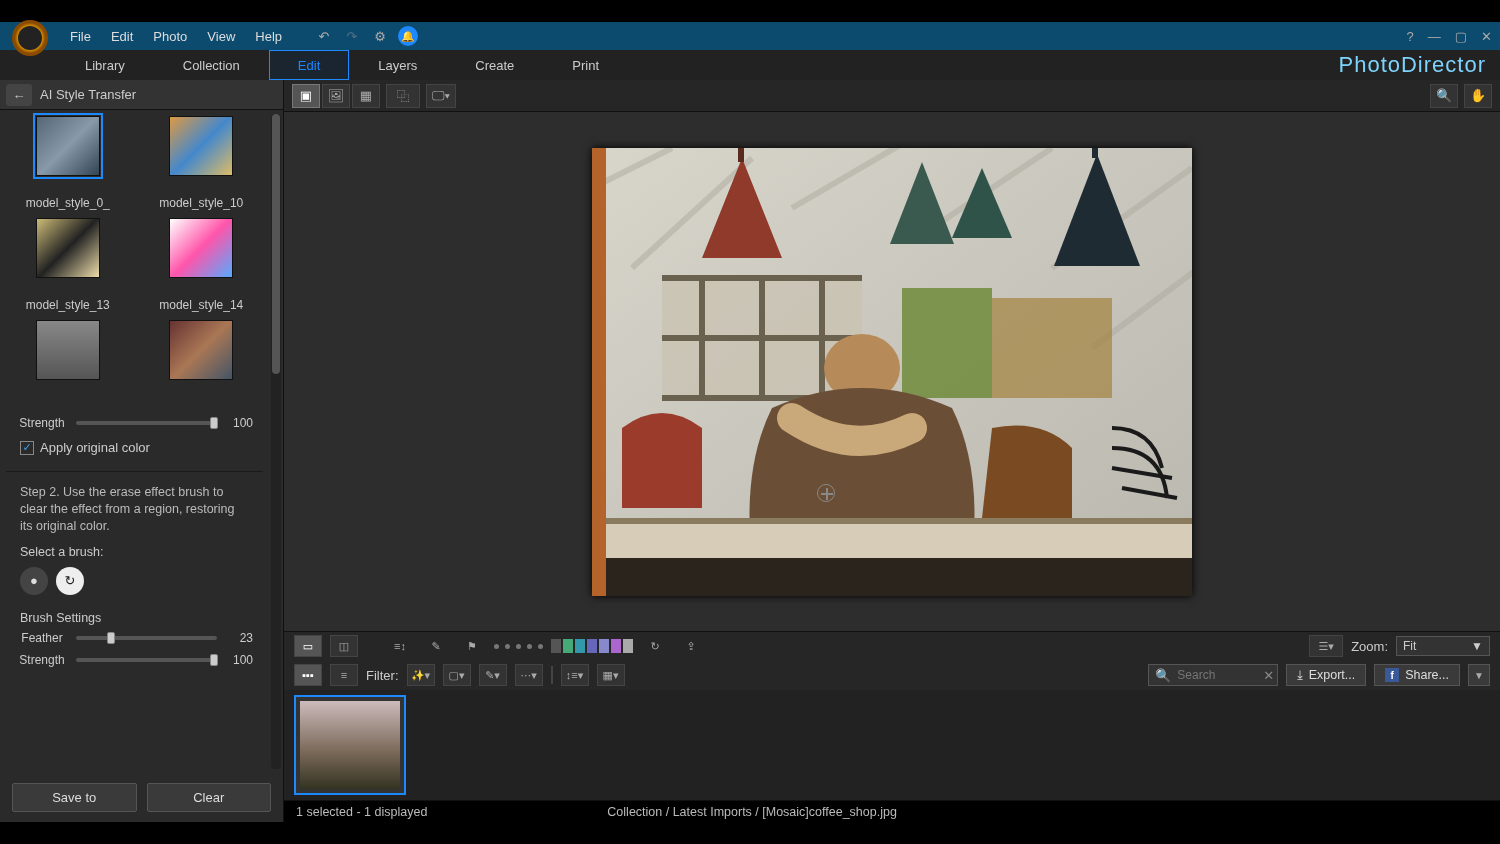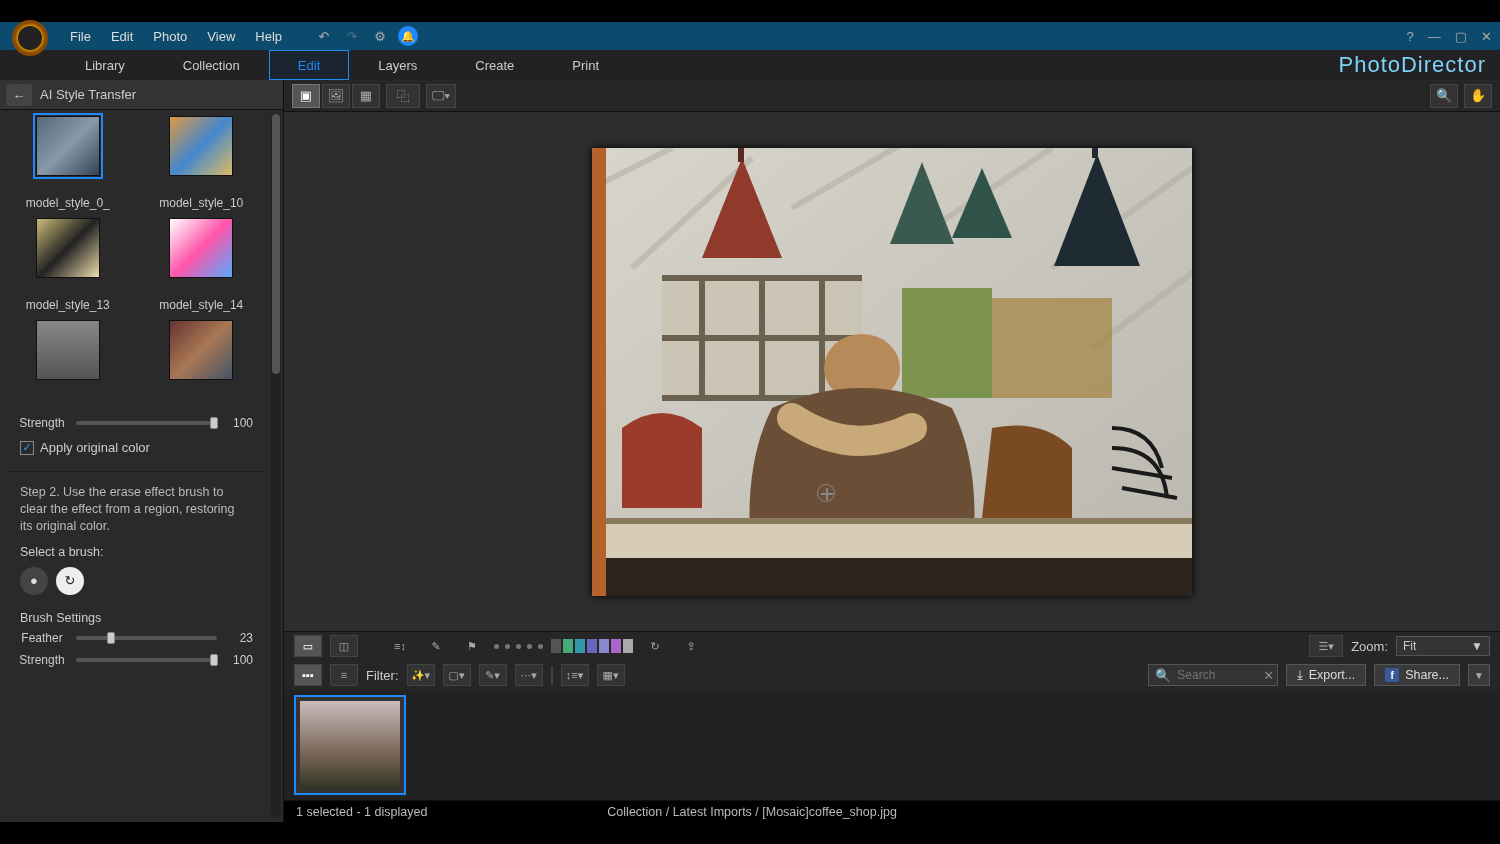--- a/index.html
+++ b/index.html
@@ -218,20 +218,24 @@
                 <div class="knob" style="left:95%"></div>
               </div>
             <span class="val">100</span>
           </div>
         </div>
         <div class="scrollbar-track">
           <div class="scrollbar-thumb"></div>
         </div>
       </div>
 
+      <div class="btn-row">
+        <div class="btn">Save to</div>
+        <div class="btn">Clear</div>
+      </div>
     </div>
 
     <div class="main">
       <div class="main-toolbar">
         <div class="tool-group">
           <div class="tbtn active">▣</div>
           <div class="tbtn">🖼</div>
           <div class="tbtn">▦</div>
         </div>
         <div class="tbtn" style="width:34px">⿻</div>

